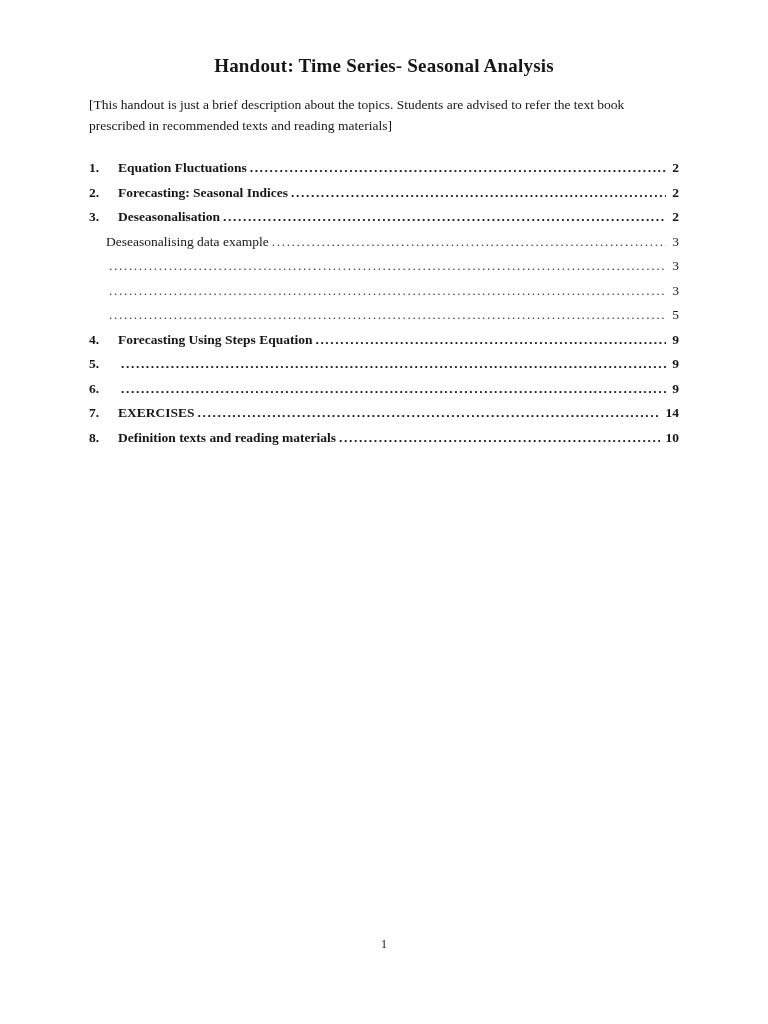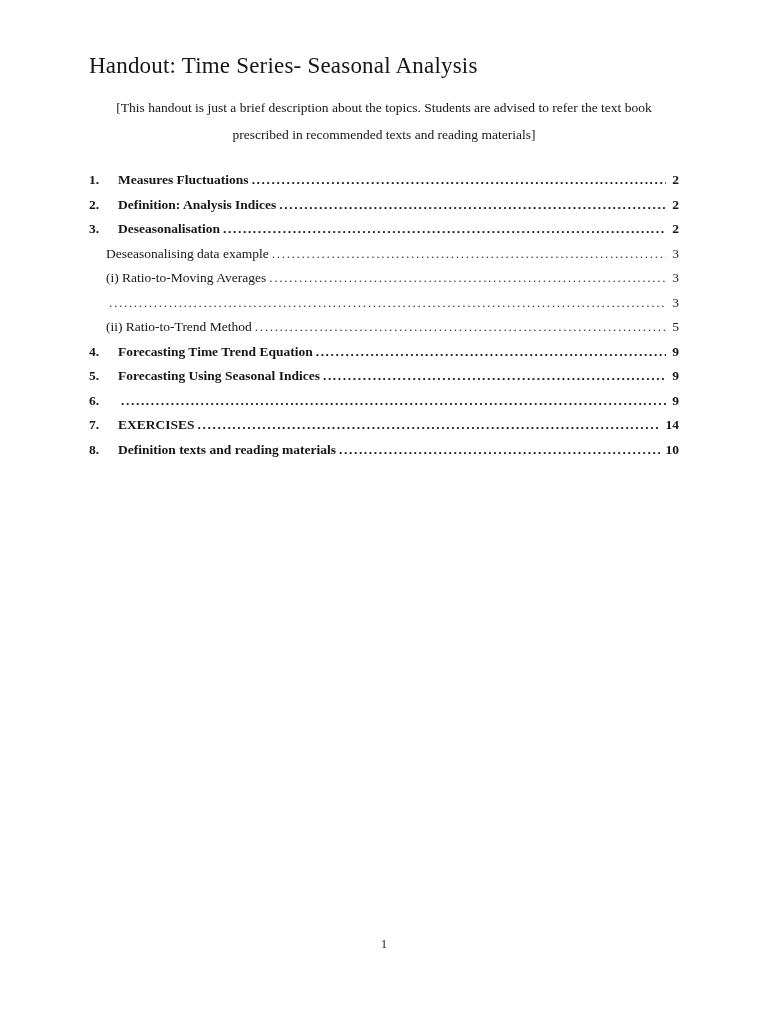--- a/index.html
+++ b/index.html
@@ -13,31 +13,31 @@
     overflow: hidden;
   }
   .page {
     width: 768px;
     height: 1024px;
     background: #ffffff;
     position: relative;
     padding: 54px 89px 0 89px;
   }
   .doc-title {
-    font-size: 23px;
-    font-weight: normal;
-    text-align: left;
+    font-size: 19px;
+    font-weight: bold;
+    text-align: center;
     letter-spacing: 0.2px;
     line-height: 24px;
   }
   .intro-note {
     margin-top: 16px;
     font-size: 13.5px;
-    line-height: 27px;
-    text-align: center;
+    line-height: 21px;
+    text-align: left;
   }
   .toc {
     margin-top: 20px;
   }
   .toc-row {
     display: flex;
     align-items: baseline;
     line-height: 24.5px;
     font-size: 13.5px;
     white-space: nowrap;
@@ -82,68 +82,65 @@
 
 <div class="page">
 
   <h1 class="doc-title">Handout: Time Series- Seasonal Analysis</h1>
 
   <p class="intro-note">[This handout is just a brief description about the topics. Students are advised to refer the text book prescribed in recommended texts and reading materials]</p>
 
   <nav class="toc" id="toc">
       <div class="toc-row level-1 bold">
     <span class="toc-num">1.</span>
-    <span class="toc-label">Measures Fluctuations</span>
+    <span class="toc-label">Equation Fluctuations</span>
     <span class="toc-leader"></span>
     <span class="toc-page">2</span>
   </div>
       <div class="toc-row level-1 bold">
     <span class="toc-num">2.</span>
-    <span class="toc-label">Definition: Analysis Indices</span>
+    <span class="toc-label">Forecasting: Seasonal Indices</span>
     <span class="toc-leader"></span>
     <span class="toc-page">2</span>
   </div>
       <div class="toc-row level-1 bold">
     <span class="toc-num">3.</span>
     <span class="toc-label">Deseasonalisation</span>
     <span class="toc-leader"></span>
     <span class="toc-page">2</span>
   </div>
       <div class="toc-row level-2">
 
     <span class="toc-label">Deseasonalising data example</span>
     <span class="toc-leader"></span>
     <span class="toc-page">3</span>
   </div>
       <div class="toc-row level-2">
 
-    <span class="toc-label">(i) Ratio-to-Moving Averages</span>
     <span class="toc-leader"></span>
     <span class="toc-page">3</span>
   </div>
       <div class="toc-row level-2">
 
     <span class="toc-leader"></span>
     <span class="toc-page">3</span>
   </div>
       <div class="toc-row level-2">
 
-    <span class="toc-label">(ii) Ratio-to-Trend Method</span>
     <span class="toc-leader"></span>
     <span class="toc-page">5</span>
   </div>
       <div class="toc-row level-1 bold">
     <span class="toc-num">4.</span>
-    <span class="toc-label">Forecasting Time Trend Equation</span>
+    <span class="toc-label">Forecasting Using Steps Equation</span>
     <span class="toc-leader"></span>
     <span class="toc-page">9</span>
   </div>
       <div class="toc-row level-1 bold">
     <span class="toc-num">5.</span>
-    <span class="toc-label">Forecasting Using Seasonal Indices</span>
     <span class="toc-leader"></span>
     <span class="toc-page">9</span>
   </div>
       <div class="toc-row level-1 bold">
     <span class="toc-num">6.</span>
     <span class="toc-leader"></span>
     <span class="toc-page">9</span>
   </div>
       <div class="toc-row level-1 bold">
     <span class="toc-num">7.</span>

